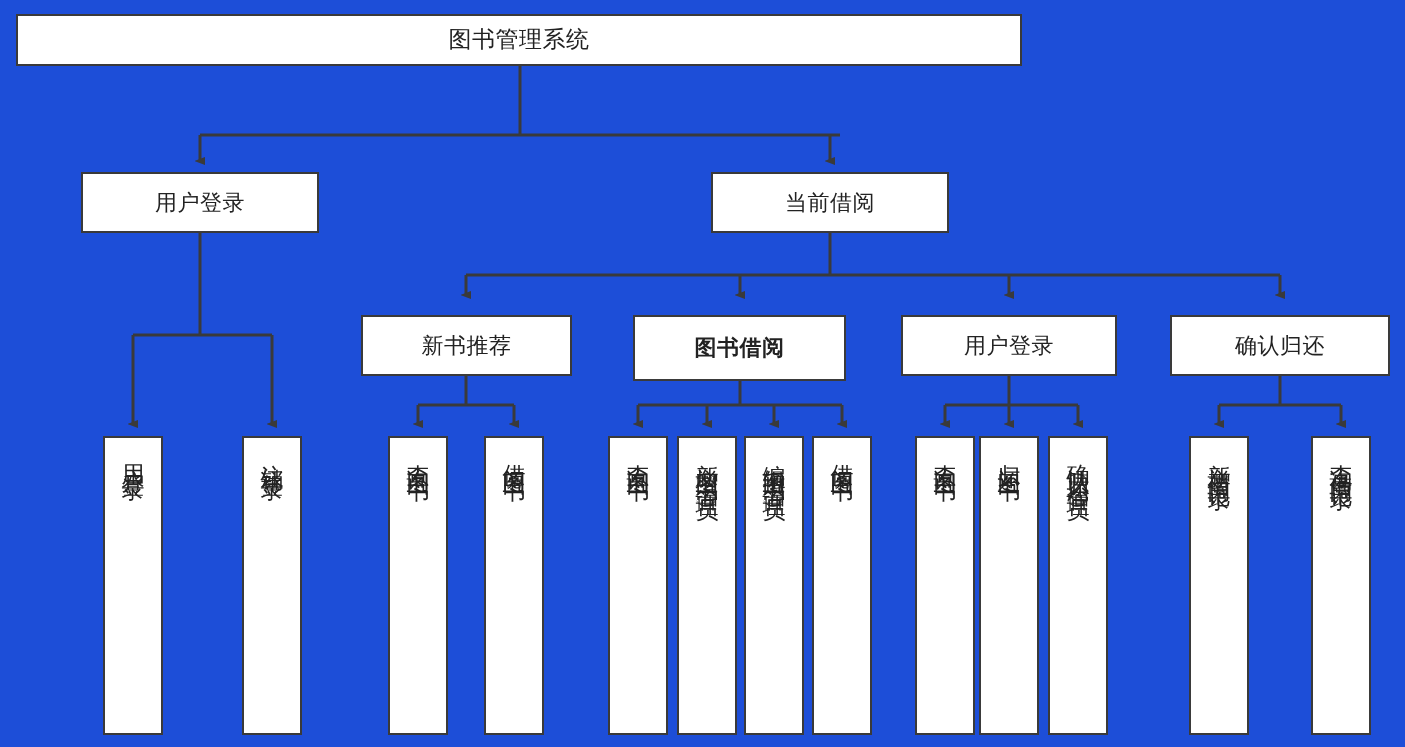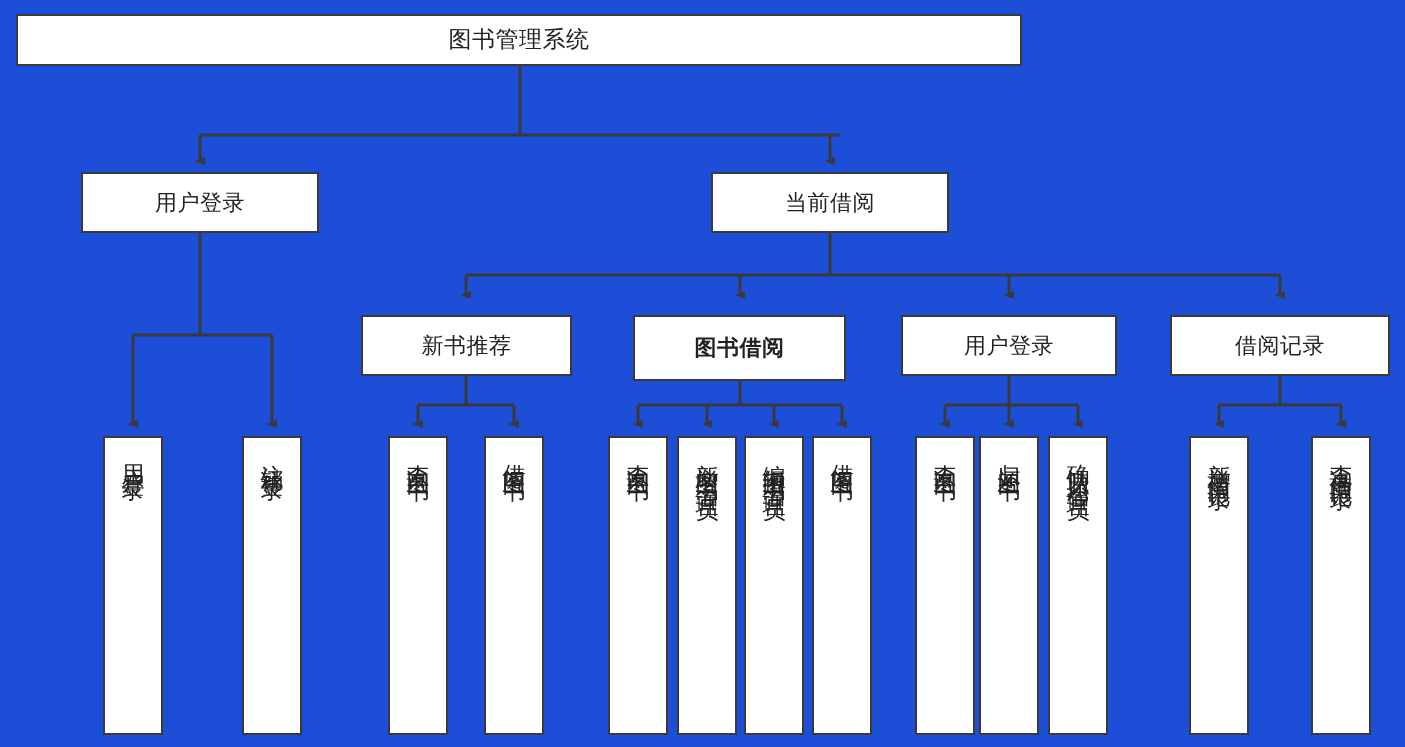--- a/index.html
+++ b/index.html
@@ -142,21 +142,21 @@
   <div class="node horiz" style="left:361px; top:315px; width:211px; height:61px;">
     <span class="label">新书推荐</span>
   </div>
   <div class="node horiz" style="left:633px; top:315px; width:213px; height:66px;font-weight:bold;">
     <span class="label">图书借阅</span>
   </div>
   <div class="node horiz" style="left:901px; top:315px; width:216px; height:61px;">
     <span class="label">用户登录</span>
   </div>
   <div class="node horiz" style="left:1170px; top:315px; width:220px; height:61px;">
-    <span class="label">借阅记录</span>
+    <span class="label">确认归还</span>
   </div>
 
   <div class="node vert" style="left:103px; top:436px; width:60px; height:299px;">
     <span class="label">用户登录</span>
   </div>
   <div class="node vert" style="left:242px; top:436px; width:60px; height:299px;">
     <span class="label">注销登录</span>
   </div>
 
   <div class="node vert" style="left:388px; top:436px; width:60px; height:299px;">

